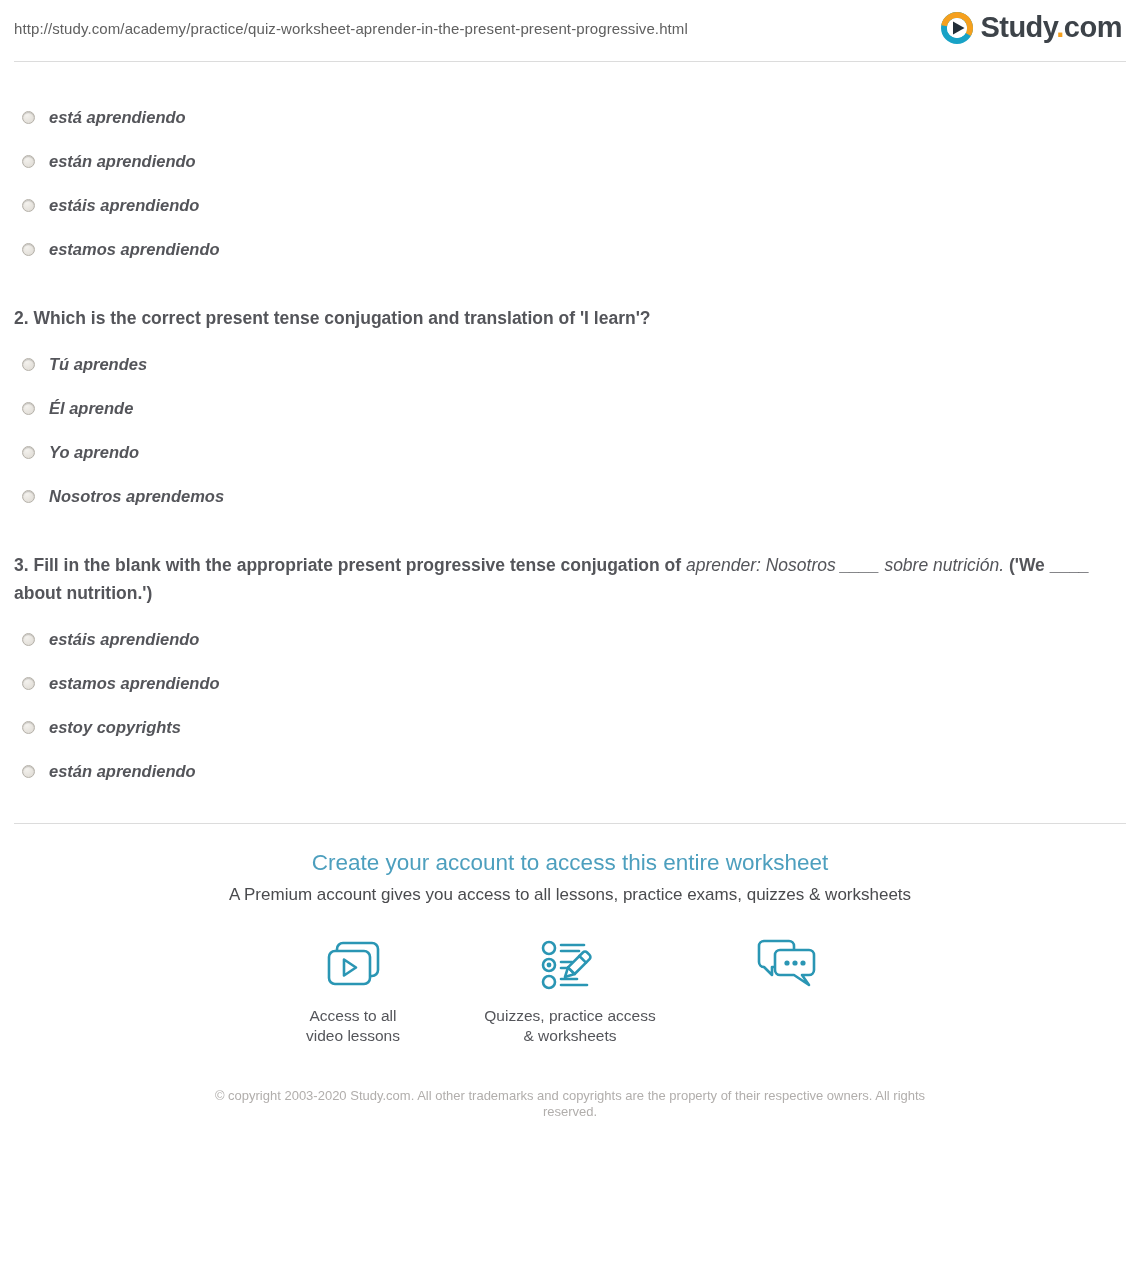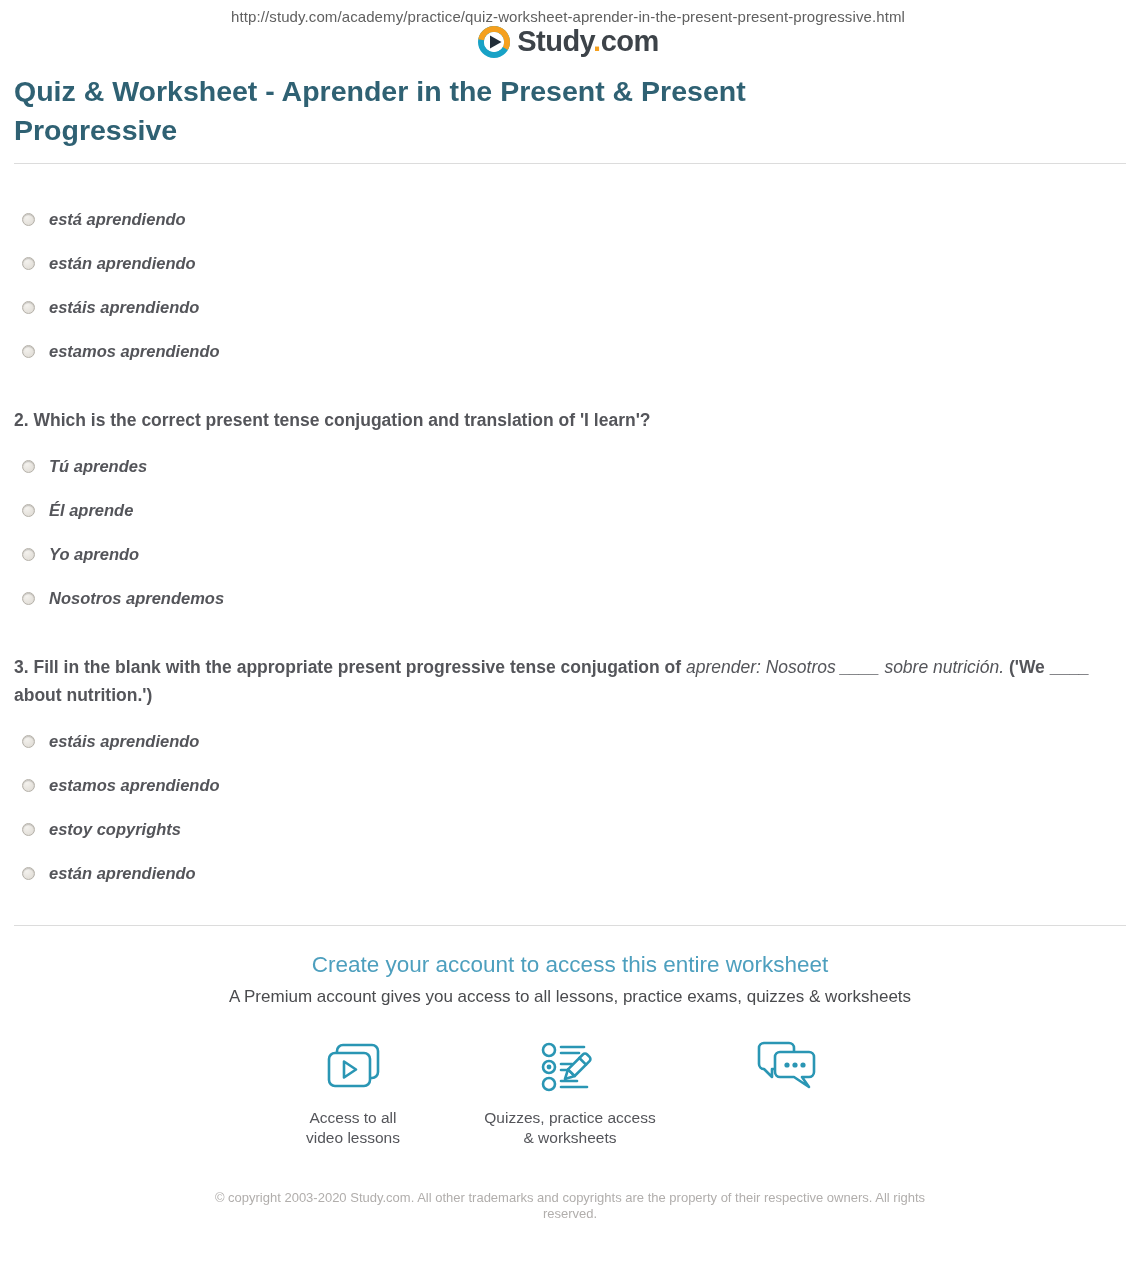--- a/index.html
+++ b/index.html
@@ -13,21 +13,20 @@
   }
   .container { padding: 0 14px; }
 
   
   .top-bar {
     display: flex;
     justify-content: space-between;
     align-items: center;
     padding: 8px 18px 0 14px;
     height: 48px;
-    flex-direction: column;
   }
   .page-url {
     font-size: 15px;
     color: #606060;
     letter-spacing: 0.1px;
   }
   .logo { display: flex; align-items: flex-start; gap: 6px; cursor: pointer; }
   .logo-text { font-size: 29px; font-weight: bold; color: #3d4349; letter-spacing: -0.5px; }
   .logo-dot { color: #f5a01e; }
 
@@ -125,21 +124,20 @@
         <path d="M4.2 14.74 A13 13 0 1 1 28.26 23.5" fill="none" stroke="#f5a01e" stroke-width="6"></path>
         <circle cx="17" cy="17" r="10" fill="#ffffff"></circle>
         <path d="M13 10.5 L24.5 17 L13 23.5 Z" fill="#222e38"></path>
       </svg>
       <span class="logo-text"><span>Study</span><span class="logo-dot">.</span><span>com</span></span>
     </div>
   </div>
 
   <div class="container">
 
-    <h1 class="page-title">Quiz &amp; Worksheet - Aprender in the Present &amp; Present Progressive</h1>
     <hr class="rule">
 
     <section class="question">
       <div class="options">
         <div class="option">
           <span class="radio"></span>
           <span class="opt-label">está aprendiendo</span>
         </div>
         <div class="option">
           <span class="radio"></span>

